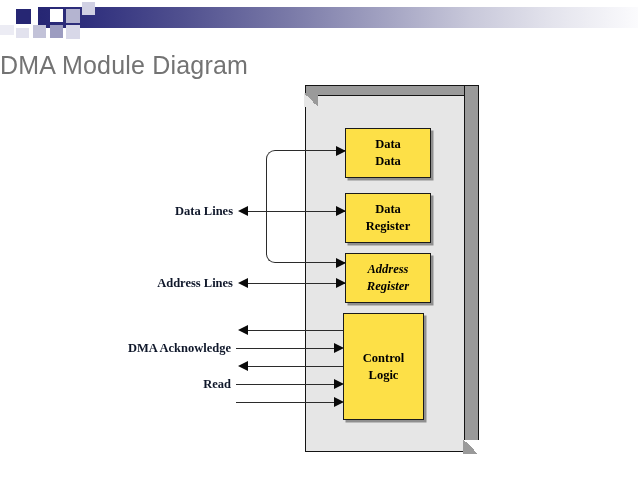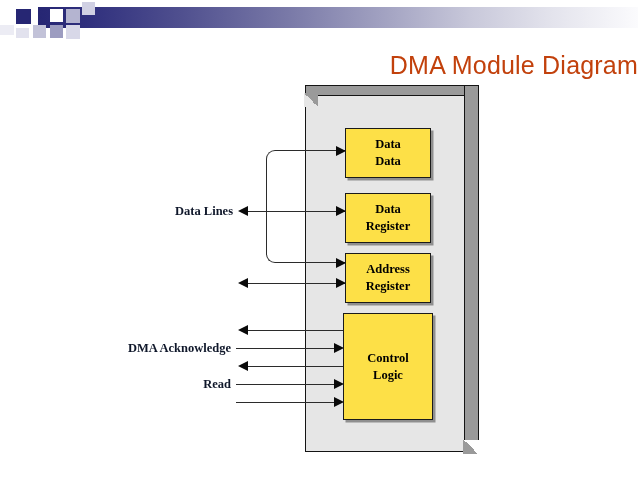--- a/index.html
+++ b/index.html
@@ -46,23 +46,23 @@
   .sq-g { left: 82px;  top: 2px;  width: 13px; height: 13px; background: #d0d0e3; }
   .sq-h { left: 0px;   top: 25px; width: 14px; height: 10px; background: #ececf4; }
   .sq-i { left: 16px;  top: 28px; width: 13px; height: 10px; background: #e2e2ee; }
 
   
   .title {
     position: absolute;
     left: 0;
     top: 51px;
     width: 638px;
-    text-align: right;
+    text-align: left;
     font-size: 25px;
-    color: #c2410c;
+    color: #737373;
     font-family: "Liberation Sans", sans-serif;
     letter-spacing: 0.2px;
   }
 
   
   .enclosure { position: absolute; left: 295px; top: 85px; width: 195px; height: 380px; }
   .enc-face {
     position: absolute;
     left: 10px; top: 10px;
     width: 160px; height: 357px;
@@ -114,22 +114,22 @@
     justify-content: center;
     font-family: "Liberation Serif", serif;
     font-weight: bold;
     font-size: 12.5px;
     color: #000000;
     line-height: 1.34;
     text-align: center;
   }
   #box-data-count      { left: 345px; top: 128px; width: 86px; height: 50px; }
   #box-data-register   { left: 345px; top: 193px; width: 86px; height: 50px; }
-  #box-address-register{ left: 345px; top: 253px; width: 86px; height: 50px; }
-  #box-control-logic   { left: 343px; top: 313px; width: 90px; height: 107px; }
+  #box-address-register{ left: 345px; top: 253px; width: 86px; height: 50px; font-style: italic; }
+  #box-control-logic   { left: 343px; top: 313px; width: 81px; height: 107px; }
 
   
   .sig-label {
     position: absolute;
     font-family: "Liberation Serif", serif;
     font-weight: bold;
     font-size: 12.5px;
     color: #0f172a;
     text-align: right;
     white-space: nowrap;
@@ -210,20 +210,21 @@
   <div class="hline" style="left:248px; top:366px; width:98px;"></div>
   <div class="arrow-l" style="left:238px; top:366px;"></div>
 
   <div class="hline" style="left:236px; top:384px; width:102px;"></div>
   <div class="arrow-r" style="left:334px; top:384px;"></div>
 
   <div class="hline" style="left:236px; top:402px; width:102px;"></div>
   <div class="arrow-r" style="left:334px; top:402px;"></div>
 
   <div class="sig-label" style="left:100px; top:211px; width:133px;">Data Lines</div>
+  <div class="sig-label" style="left:100px; top:283px; width:133px;">Address Lines</div>
   <div class="sig-label" style="left:80px; top:348px; width:151px;">DMA Acknowledge</div>
   <div class="sig-label" style="left:80px; top:384px; width:151px;">Read</div>
 
   <div class="ibox" id="box-data-count">
     <span>Data</span>
     <span>Data</span>
   </div>
 
   <div class="ibox" id="box-data-register">
     <span>Data</span>

